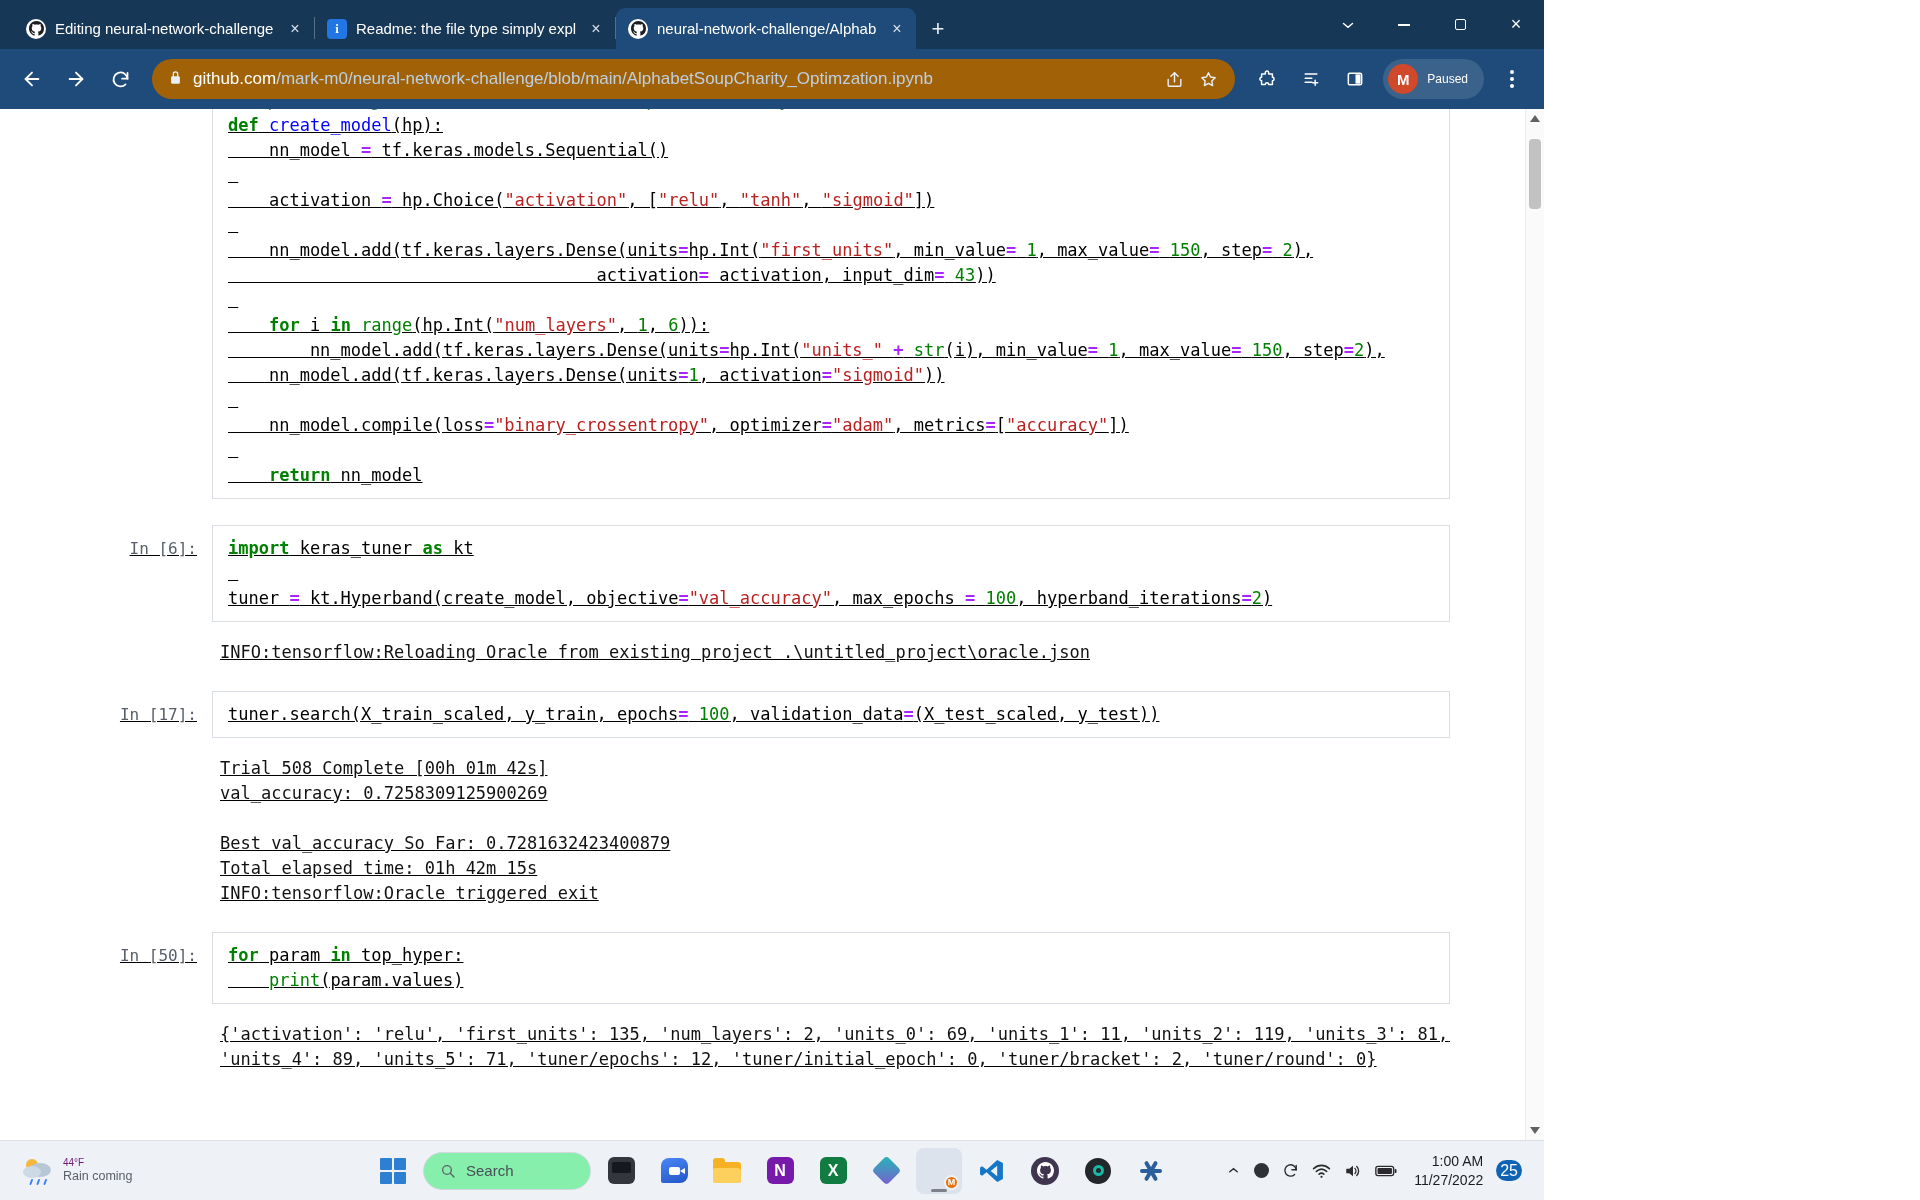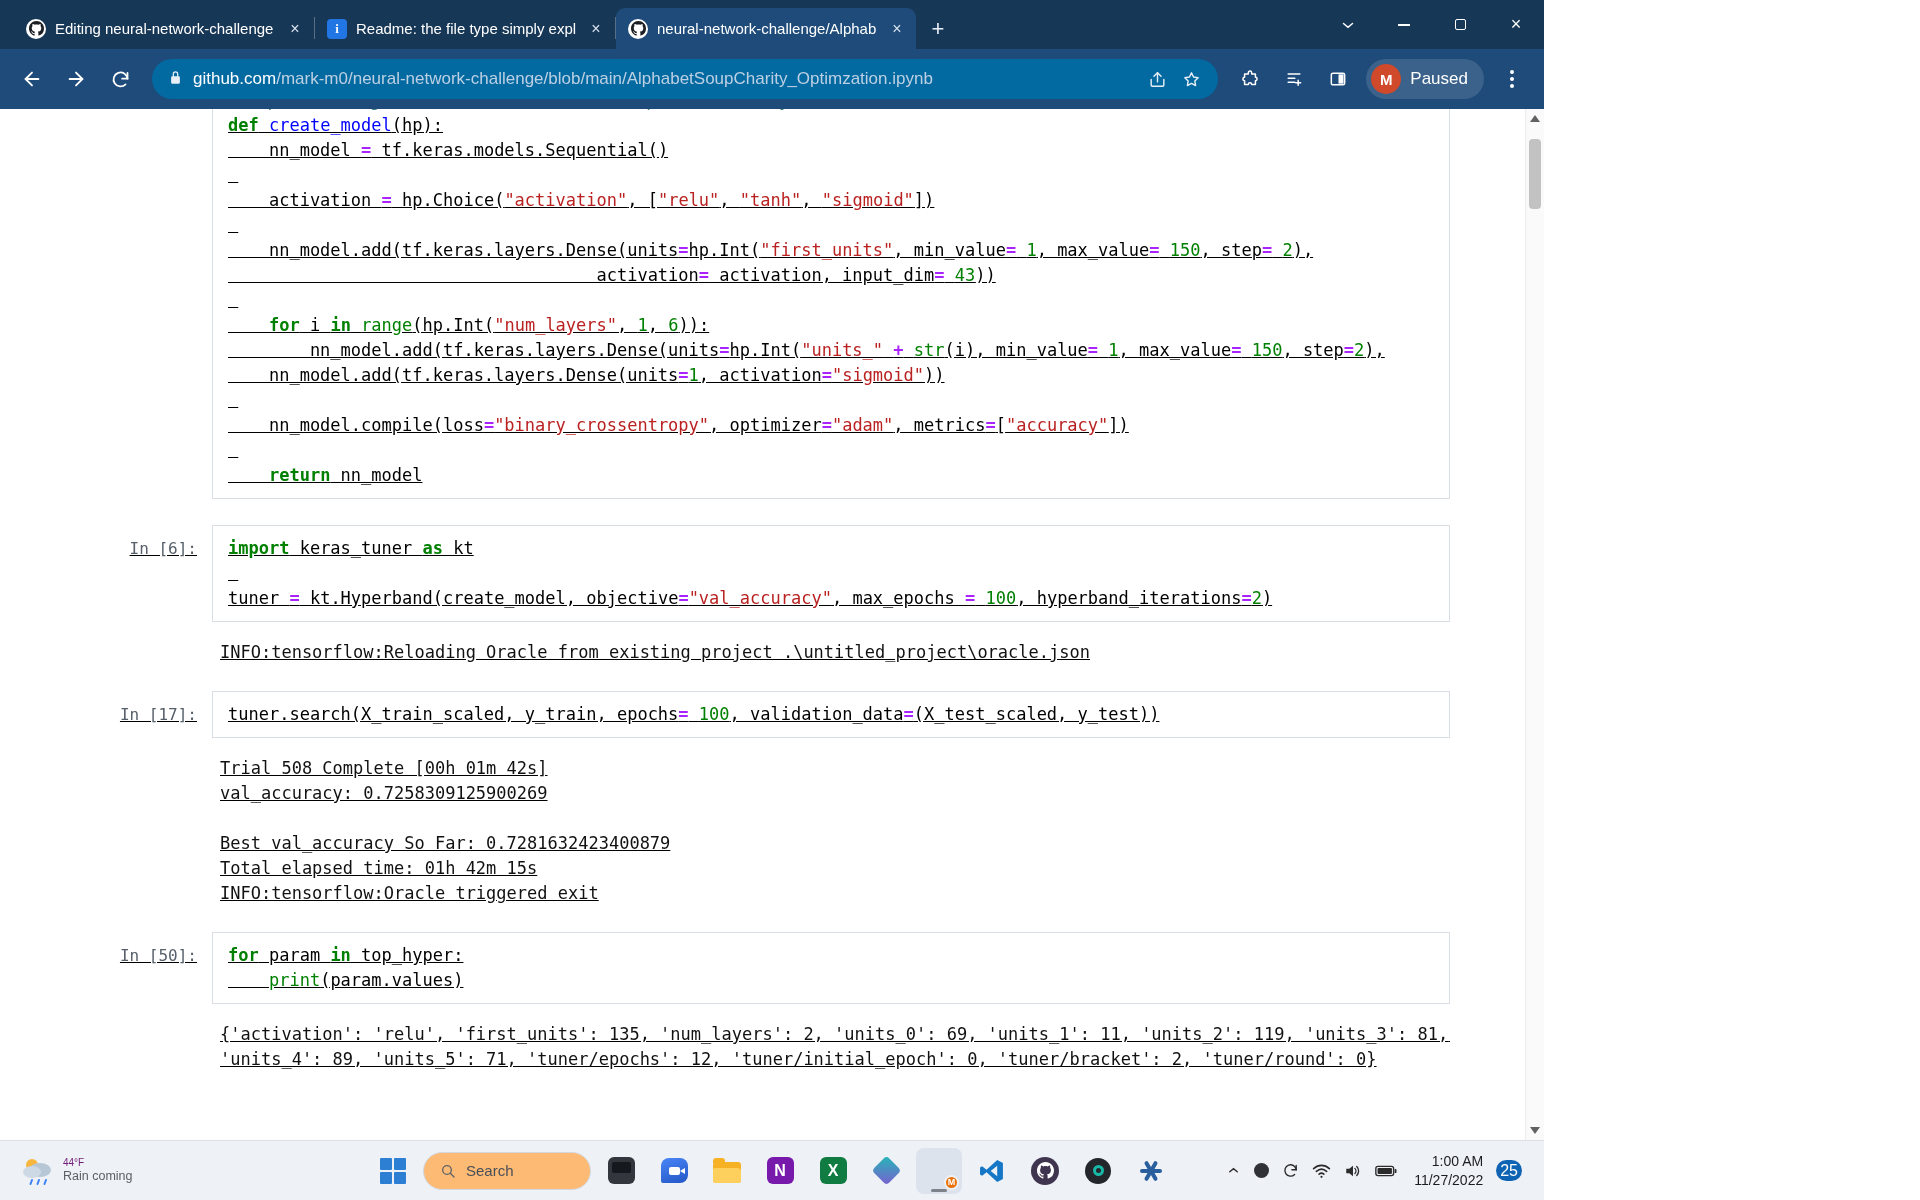--- a/index.html
+++ b/index.html
@@ -24,31 +24,31 @@
   .new-tab { width:36px; height:34px; margin:0 0 3px 4px; display:flex; align-items:center; justify-content:center;
     color:#e8eef5; font-size:22px; border-radius:6px; }
   .win-controls { position:absolute; right:0; top:0; height:100%; display:flex; align-items:stretch; }
   .winbtn { width:56px; display:flex; align-items:center; justify-content:center; color:#fff; font-size:18px; }
   .min-glyph { width:12px; height:2px; background:#fff; display:block; }
   .max-glyph { width:11px; height:11px; border:1.6px solid #fff; border-radius:2px; display:block; }
 
   
   .toolbar { height:60px; background:#1e4b79; display:flex; align-items:center; padding:0 12px; gap:4px; }
   .nav-btn { width:40px; height:40px; border-radius:8px; display:flex; align-items:center; justify-content:center; flex:none; }
-  .urlbar { flex:1; height:40px; margin:0 8px; background:#0369a1; border-radius:20px; display:flex;
+  .urlbar { flex:1; height:40px; margin:0 8px; background:#a16207; border-radius:20px; display:flex;
     align-items:center; padding:0 10px 0 16px; min-width:0; }
   .url { flex:1; white-space:nowrap; overflow:hidden; font-size:17px; margin-left:10px; }
   .url .domain { color:#ffffff; }
   .url .path { color:#bdd0e3; }
   .url-action { width:34px; height:34px; display:flex; align-items:center; justify-content:center; border-radius:7px; flex:none; }
   .profile-pill { height:40px; border-radius:20px; background:rgba(255,255,255,.13); display:flex; align-items:center;
     gap:9px; padding:0 16px 0 5px; margin:0 4px; flex:none; }
   .avatar { width:30px; height:30px; border-radius:50%; background:#d0492b; color:#fff; font-size:15px; font-weight:bold;
     display:flex; align-items:center; justify-content:center; }
-  .paused { color:#fff; font-size:17px; }
+  .paused { color:#fff; font-size:12px; }
   .dots { width:4px; height:4px; border-radius:50%; background:#fff; position:relative; display:block; }
   .dots::before,.dots::after { content:""; position:absolute; left:0; width:4px; height:4px; border-radius:50%; background:#fff; }
   .dots::before { top:-7px; } .dots::after { top:7px; }
 
   
   .content { flex:1; background:#fff; position:relative; overflow:hidden; }
   .nb { position:absolute; inset:0 94px 0 0; overflow:hidden; }
   .cell-row { display:flex; margin-bottom:26px;text-decoration:underline; }
   .cell-row.clip-top { margin-top:-32px; }
   .cell-prompt { width:212px; flex:none; text-align:right; padding:11px 15px 0 0; color:#57606a;
@@ -82,21 +82,21 @@
   .wx-text { line-height:1.2; }
   .wx-temp { font-size:10px; color:#701a75; }
   .wx-sub { font-size:12.5px; color:#5a5f66; }
   .task-center { position:absolute; left:50%; transform:translateX(-50%); display:flex; align-items:center; gap:7px; }
   .task-icon { width:46px; height:46px; border-radius:8px; display:flex; align-items:center; justify-content:center; position:relative; }
   .task-icon.running::after { content:""; position:absolute; bottom:2px; left:50%; transform:translateX(-50%);
     width:16px; height:3px; border-radius:2px; background:#7d828a; }
   .task-icon.focused { background:#dde3ec; }
   .start-grid { width:26px; height:26px; display:grid; grid-template-columns:12px 12px; grid-template-rows:12px 12px; gap:2px; }
   .start-grid span { background:#2d7fd4; border-radius:1px; }
-  .search-pill { height:38px; width:168px; background:#fdba74; border:1px solid #d3d8e0; border-radius:19px;
+  .search-pill { height:38px; width:168px; background:#86efac; border:1px solid #d3d8e0; border-radius:19px;
     display:flex; align-items:center; gap:10px; padding:0 16px; color:#494f57; font-size:15px; }
   .app-dark { width:27px; height:27px; border-radius:6px; background:#33373d; display:flex; align-items:flex-start; justify-content:center; }
   .app-dark i { display:block; width:19px; height:11px; margin-top:5px; background:#15181c; border-radius:2px; }
   .chat-bubble { width:27px; height:25px; border-radius:8px 8px 8px 2px; background:linear-gradient(160deg,#4a86f7,#2356c5);
     display:flex; align-items:center; justify-content:center; }
   .cam-body { width:11px; height:8px; background:#fff; border-radius:2px; position:relative; }
   .cam-body::after { content:""; position:absolute; right:-5px; top:1px; border-top:3px solid transparent; border-bottom:3px solid transparent; border-right:5px solid #fff; }
   .folder { width:28px; height:21px; background:#f7b125; border-radius:3px; position:relative; margin-top:4px; }
   .folder::before { content:""; position:absolute; top:-4px; left:0; width:12px; height:5px; background:#f7b125; border-radius:3px 3px 0 0; }
   .folder::after { content:""; position:absolute; left:0; bottom:0; width:28px; height:15px; background:#fdd05e; border-radius:2px 4px 3px 3px; }

